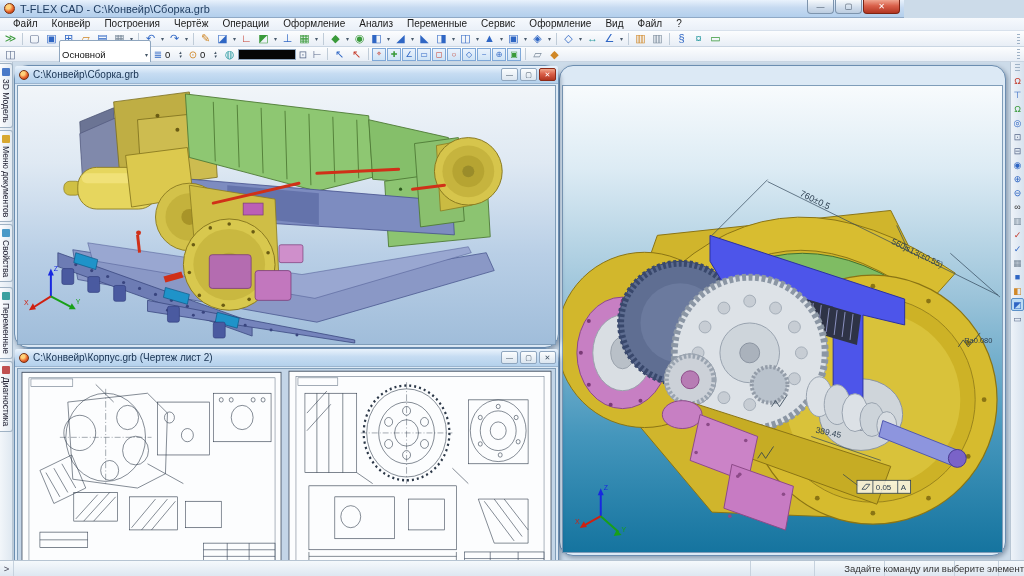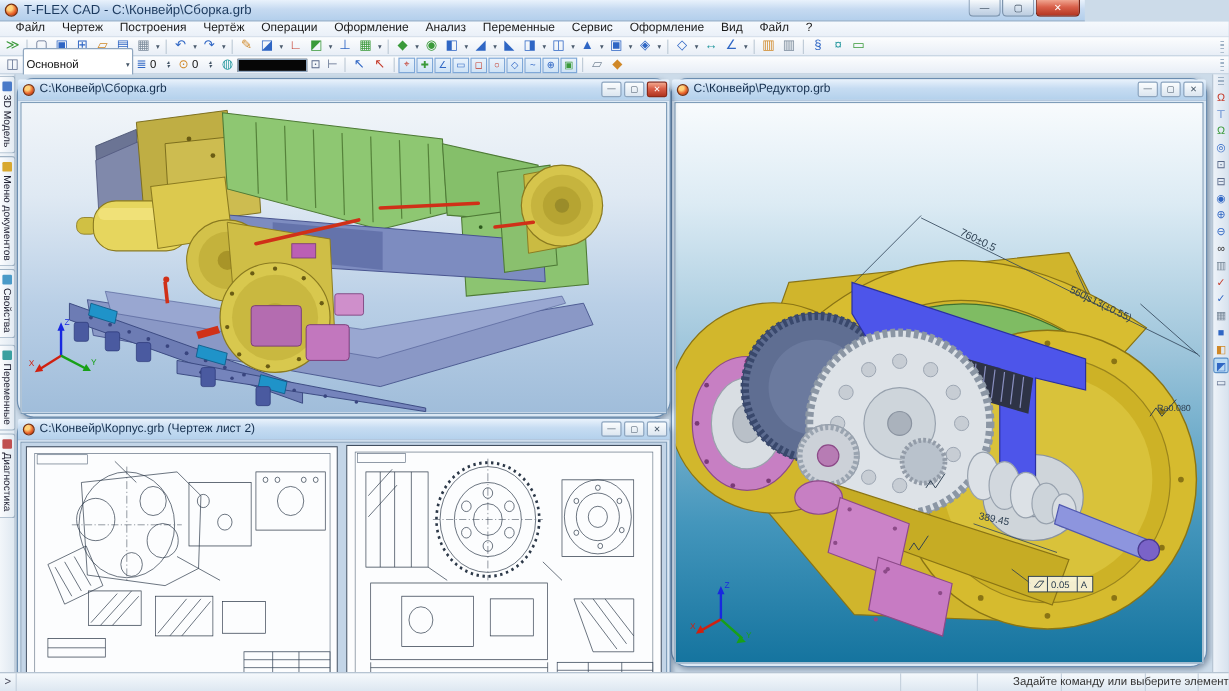--- a/index.html
+++ b/index.html
@@ -30,21 +30,21 @@
   .tbtn { width:17px; height:14px; display:flex; align-items:center; justify-content:center;
     font-size:11px; line-height:13px; border-radius:2px; flex:0 0 auto; }
   .tbtn.sm { width:14px; font-size:10px; }
   .dd { width:7px; font-size:6px; color:#4a5a6c; text-align:center; flex:0 0 auto; }
   .sep { width:1px; height:12px; background:#c0ccd8; margin:0 3px; flex:0 0 auto; }
   .grip { position:absolute; right:4px; width:3px; height:10px;
     background:repeating-linear-gradient(#9fb2c6 0 1px, transparent 1px 3px); }
   .cb1{color:#2f66c4}.cg{color:#3a9a3a}.co{color:#d08828}.cr{color:#c43a2a}
   .cgy{color:#7a8a9a}.ct{color:#2a9aa0}.csl{color:#5a6a8a}.ck{color:#333}
   .combo { display:flex; align-items:center; height:29px; width:92px; background:#fff;
-    border:1px solid #8fa6bf; border-radius:2px; font-size:9.5px; padding:0 2px; color:#111; }
+    border:1px solid #8fa6bf; border-radius:2px; font-size:9.5px; padding:0 2px; color:#111;margin-left:40px; }
   .combo .arrow { margin-left:auto; font-size:6px; color:#456; }
   .spinval { font-size:9.5px; color:#111; width:14px; }
   .spin { display:flex; flex-direction:column; font-size:5px; color:#456; line-height:4px; width:7px; }
   .swatch { width:58px; height:11px; background:#060606; border:1px solid #8fa6bf; }
   .tgl { width:14px; height:13px; border:1px solid #7fa8d8; background:linear-gradient(#eaf3fc,#cfe3f6);
     display:flex; align-items:center; justify-content:center; font-size:8px; margin-right:1px; flex:0 0 auto; }
 
   
   .ldock { position:absolute; left:0; top:62px; bottom:16px; width:13px;
     background:linear-gradient(90deg,#f2f6fa,#dfe8f1); border-right:1px solid #b8c6d4; }
@@ -99,21 +99,21 @@
   <span class="title-text">T-FLEX CAD - C:\Конвейр\Сборка.grb</span>
   <div class="winbtns">
     <span class="wb">—</span>
     <span class="wb">▢</span>
     <span class="wb close">✕</span>
   </div>
 </div>
 
 <div class="menubar">
   <span class="mitem">Файл</span>
-  <span class="mitem">Чертеж</span>
+  <span class="mitem">Конвейр</span>
   <span class="mitem">Построения</span>
   <span class="mitem">Чертёж</span>
   <span class="mitem">Операции</span>
   <span class="mitem">Оформление</span>
   <span class="mitem">Анализ</span>
   <span class="mitem">Переменные</span>
   <span class="mitem">Сервис</span>
   <span class="mitem">Оформление</span>
   <span class="mitem">Вид</span>
   <span class="mitem">Файл</span>
@@ -410,29 +410,20 @@
           <polygon points="58,225 51,225 54,219" fill="#18a018"></polygon>
         </g>
         <text x="36" y="186" font-size="7" fill="#1828e0">Z</text>
         <text x="6" y="221" font-size="7" fill="#d02010">X</text>
         <text x="58" y="220" font-size="7" fill="#18a018">Y</text>
       </svg>
     </div>
   </div>
 
   <div class="cwin" style="left:546px; top:3px; width:447px; height:491px; z-index:2;">
-    <div class="cap">
-      <span class="dico"></span>
-      <span class="ctitle">C:\Конвейр\Редуктор.grb</span>
-      <div class="cbtns">
-        <span class="cb">—</span>
-        <span class="cb">▢</span>
-        <span class="cb">✕</span>
-      </div>
-    </div>
     <div class="cbody">
       <svg viewBox="0 0 442 468" preserveAspectRatio="none">
         <defs>
           <linearGradient id="bg2" x1="0" y1="0" x2="0" y2="1">
             <stop offset="0" stop-color="#f8fbfd"></stop>
               <stop offset="0.18" stop-color="#dcebf4"></stop>
             <stop offset="0.45" stop-color="#9cc4da"></stop>
               <stop offset="0.75" stop-color="#4496bc"></stop>
             <stop offset="1" stop-color="#15749f"></stop>
           </linearGradient>

